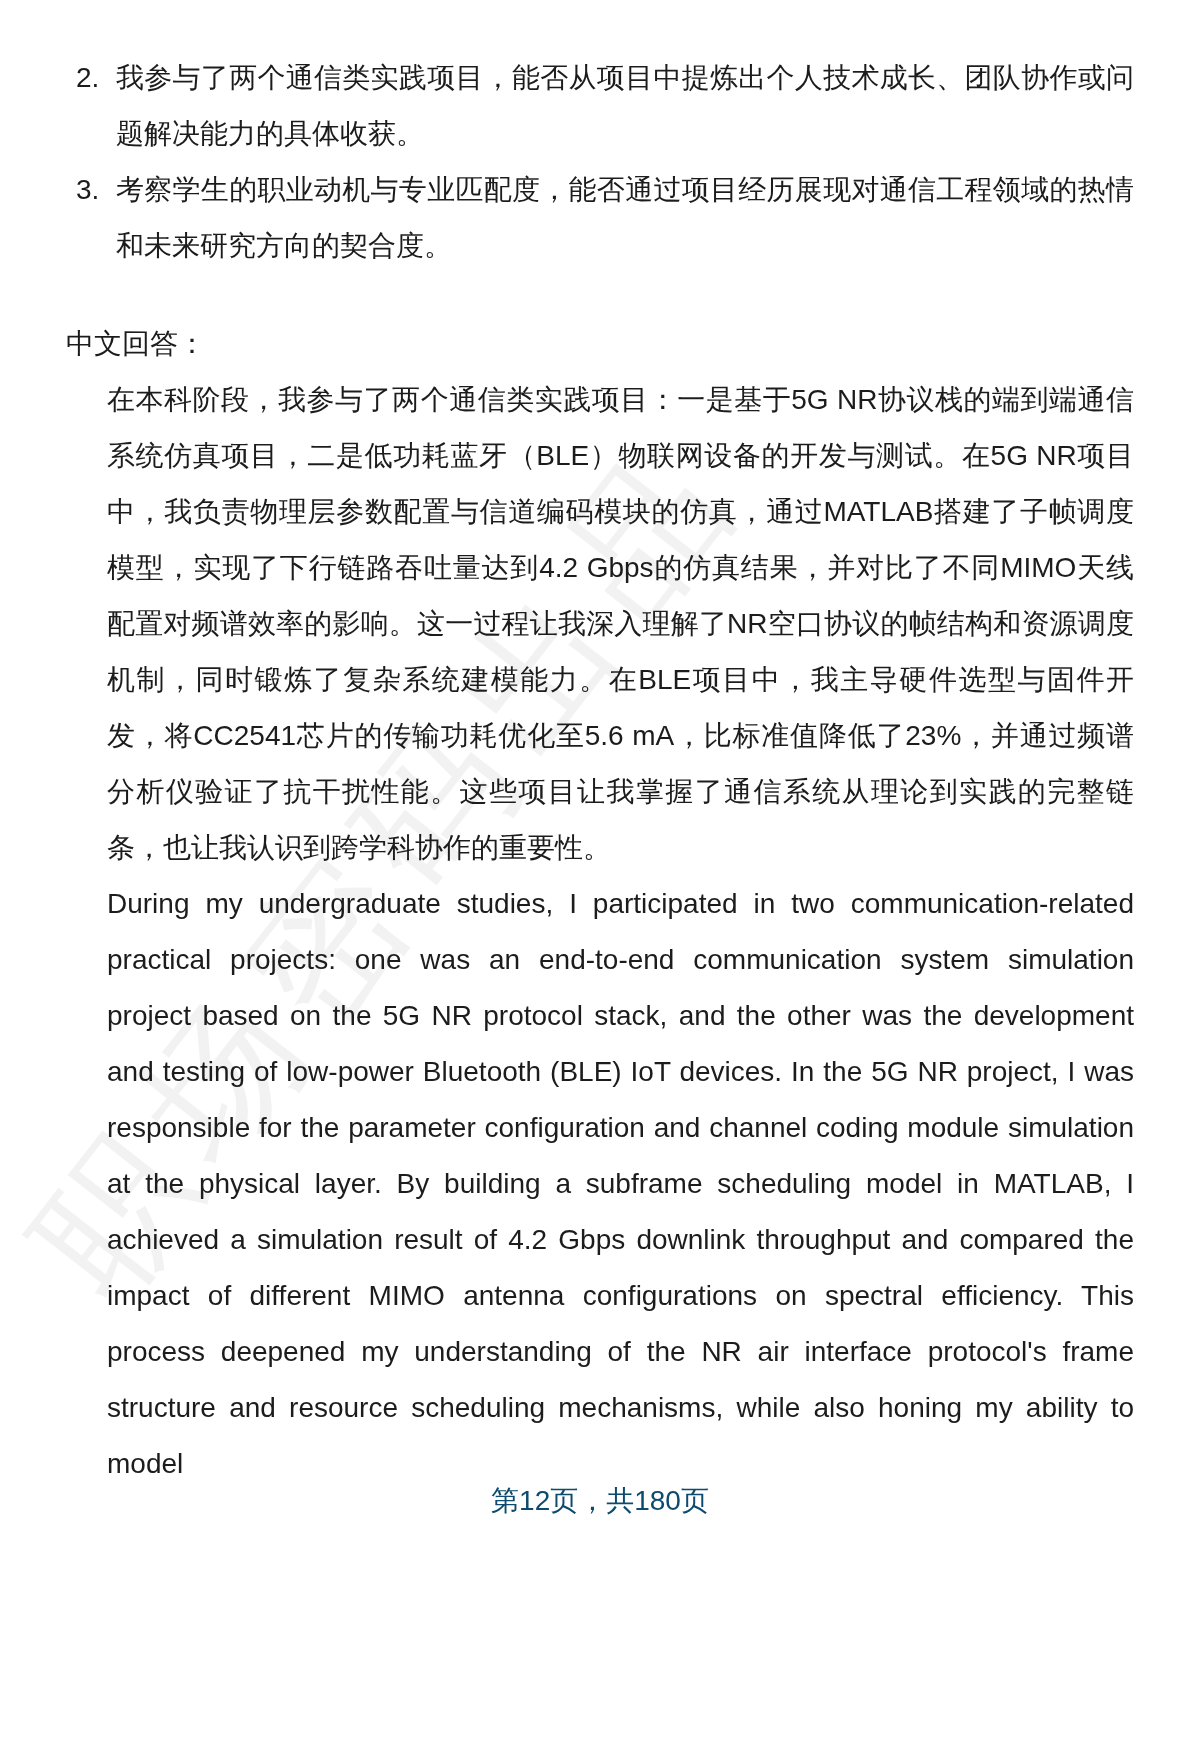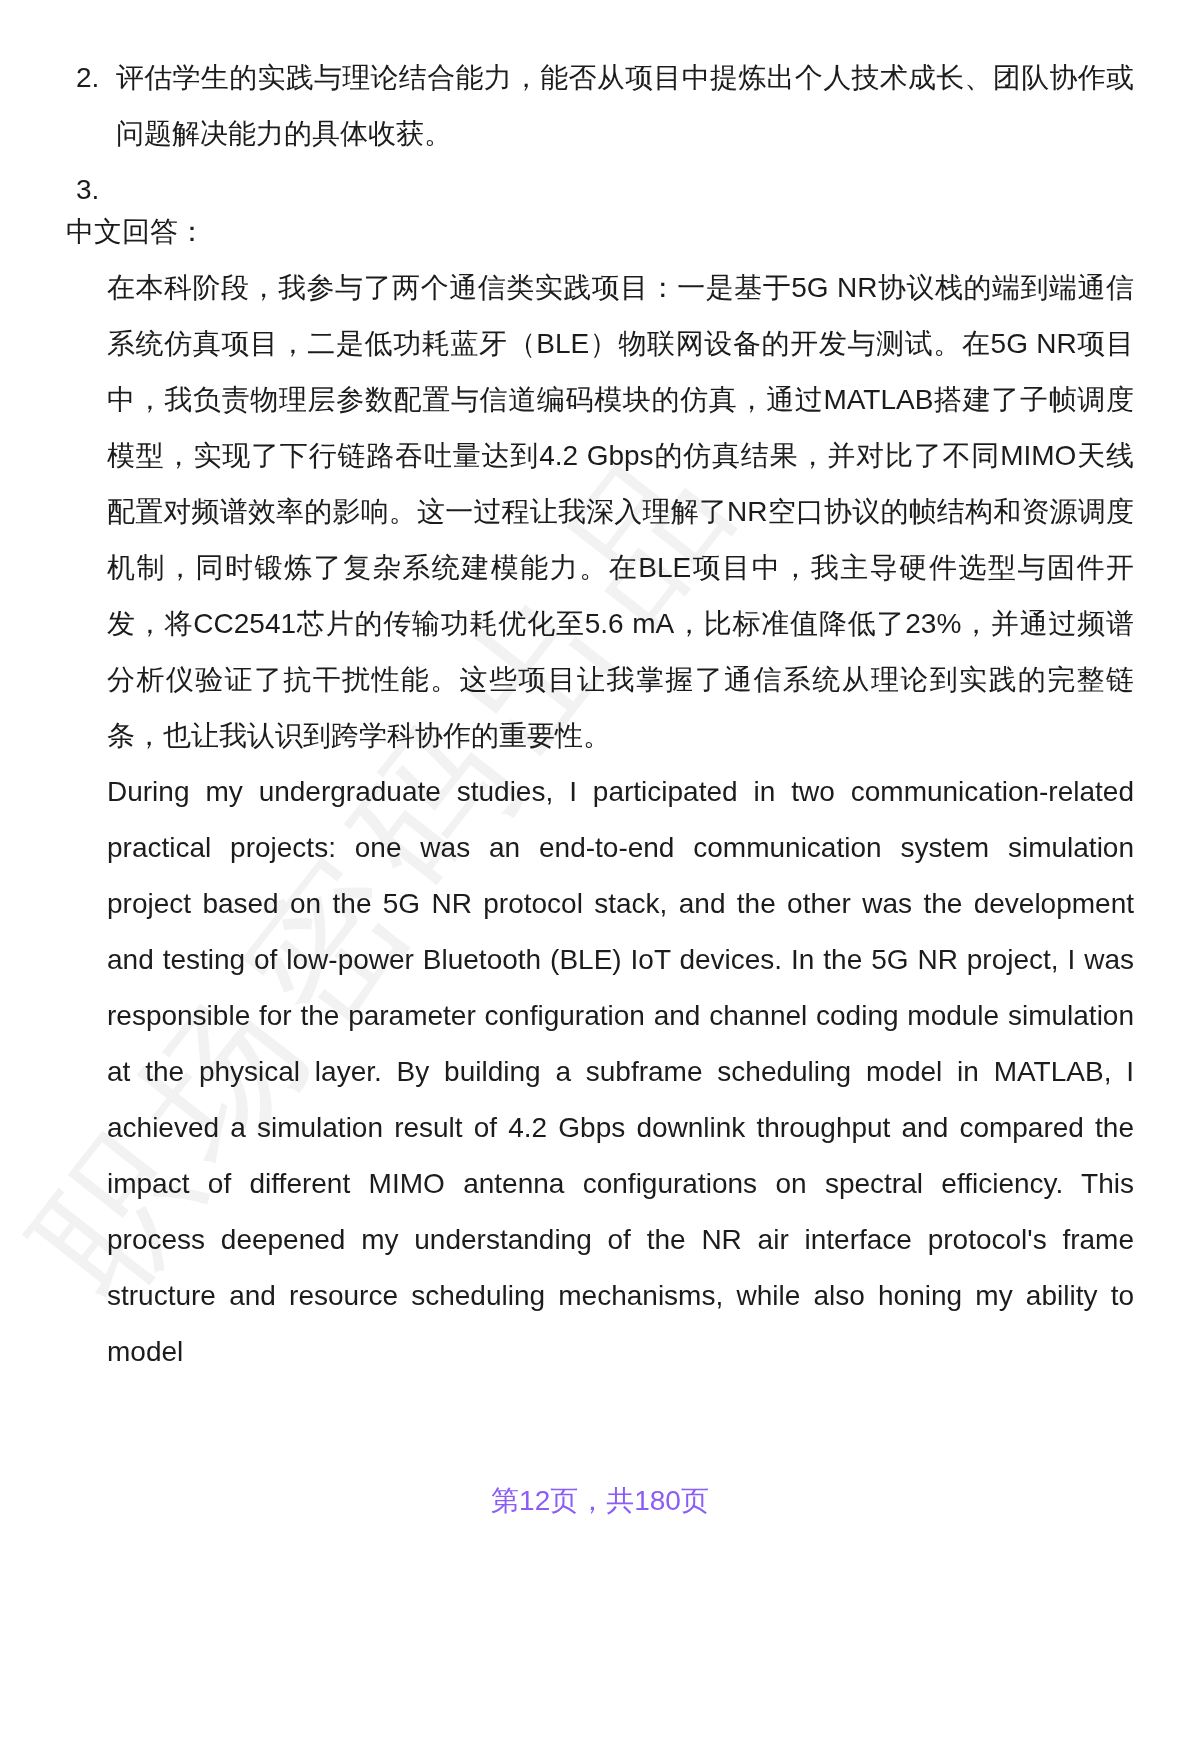--- a/index.html
+++ b/index.html
@@ -54,39 +54,40 @@
     margin-left: 41px;
   }
   .footer {
     position: absolute;
     left: 0;
     right: 0;
     top: 1482px;
     z-index: 1;
     text-align: center;
     font-size: 28px;
-    color: #8b5cf6;
+    color: #0c4a6e;
   }
 </style>
 </head>
 <body>
 
 <div class="page">
 
   <div class="watermark">职场密码出品</div>
 
   <div class="content">
 
     <div class="numbered-list">
       <div class="item">
         <span class="num">2.</span>
-        <span>评估学生的实践与理论结合能力，能否从项目中提炼出个人技术成长、团队协作或问题解决能力的具体收获。</span>
+        <span>我参与了两个通信类实践项目，能否从项目中提炼出个人技术成长、团队协作或问题解决能力的具体收获。</span>
       </div>
       <div class="item">
         <span class="num">3.</span>
+        <span>考察学生的职业动机与专业匹配度，能否通过项目经历展现对通信工程领域的热情和未来研究方向的契合度。</span>
       </div>
     </div>
 
     <div class="section-heading">中文回答：</div>
     <div class="para">在本科阶段，我参与了两个通信类实践项目：一是基于5G NR协议栈的端到端通信系统仿真项目，二是低功耗蓝牙（BLE）物联网设备的开发与测试。在5G NR项目中，我负责物理层参数配置与信道编码模块的仿真，通过MATLAB搭建了子帧调度模型，实现了下行链路吞吐量达到4.2 Gbps的仿真结果，并对比了不同MIMO天线配置对频谱效率的影响。这一过程让我深入理解了NR空口协议的帧结构和资源调度机制，同时锻炼了复杂系统建模能力。在BLE项目中，我主导硬件选型与固件开发，将CC2541芯片的传输功耗优化至5.6 mA，比标准值降低了23%，并通过频谱分析仪验证了抗干扰性能。这些项目让我掌握了通信系统从理论到实践的完整链条，也让我认识到跨学科协作的重要性。</div>
 
     <div class="para">During my undergraduate studies, I participated in two communication-related practical projects: one was an end-to-end communication system simulation project based on the 5G NR protocol stack, and the other was the development and testing of low-power Bluetooth (BLE) IoT devices. In the 5G NR project, I was responsible for the parameter configuration and channel coding module simulation at the physical layer. By building a subframe scheduling model in MATLAB, I achieved a simulation result of 4.2 Gbps downlink throughput and compared the impact of different MIMO antenna configurations on spectral efficiency. This process deepened my understanding of the NR air interface protocol's frame structure and resource scheduling mechanisms, while also honing my ability to model</div>
 
   </div>
 

